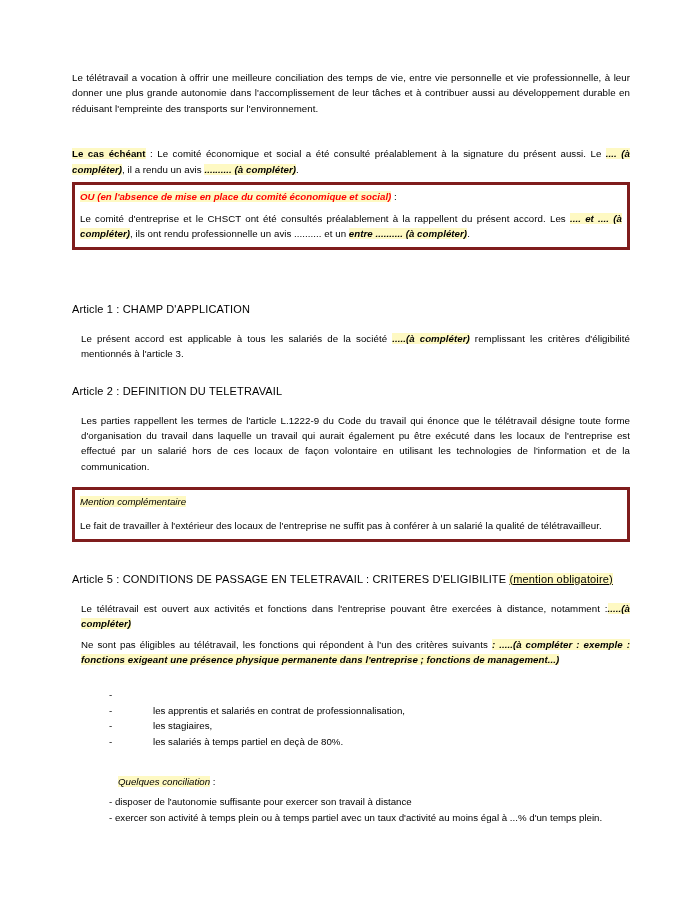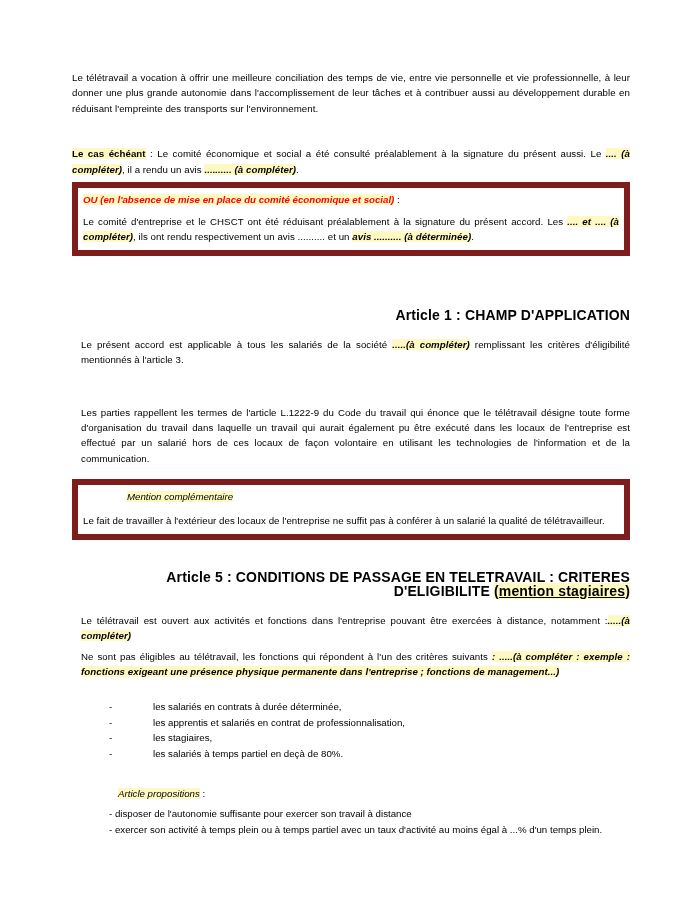--- a/index.html
+++ b/index.html
@@ -36,40 +36,39 @@
 
   .hl {
     background-color: #fef9c3;
   }
   .b { font-weight: bold; }
   .i { font-style: italic; }
   .u { text-decoration: underline; }
   .red { color: #ff0000; }
 
   .callout {
-    border: 6px solid #7f1d1d;
+    border: 3px solid #7f1d1d;
     box-sizing: border-box;
     padding: 4px 5px 5px 5px;
     margin: 0;
   }
   .callout .para { text-align: justify; }
   .callout-head {
     font-size: 9.7px;
     line-height: 15px;
     margin: 0 0 7px 0;
   }
-  .callout-head-tight { margin-bottom: 9px; margin-left: 44px; }
+  .callout-head-tight { margin-bottom: 9px; }
 
   h2.article {
-    font-size: 14px;
-    font-weight: bold;
+    font-size: 11px;
+    font-weight: normal;
     line-height: 14px;
     margin: 0;
     letter-spacing: 0.15px;
-    text-align: right;
   }
   .article-body {
     padding-left: 9px;
   }
   .bullets {
     margin: 0;
     padding: 0;
     list-style: none;
   }
   .bullets li {
@@ -104,84 +103,84 @@
   <p class="para">Le télétravail a vocation à offrir une meilleure conciliation des temps de vie, entre vie personnelle et vie professionnelle, à leur donner une plus grande autonomie dans l'accomplissement de leur tâches et à contribuer aussi au développement durable en réduisant l'empreinte des transports sur l'environnement.</p>
 
   <div class="gap-lg"></div>
 
   <p class="para"><span class="hl b">Le cas échéant</span><span> : Le comité économique et social a été consulté préalablement à la signature du présent aussi. Le </span><span class="hl b i">.... (à compléter)</span><span>, il  a rendu un avis </span><span class="hl b i">.......... (à compléter)</span><span>.</span></p>
 
   <div class="gap-xs"></div>
 
   <div class="callout">
     <p class="callout-head"><span class="hl red b i">OU (en l'absence de mise en place du comité économique et social)</span><span> :</span></p>
-    <p class="para"><span>Le comité d'entreprise et le CHSCT ont été réduisant préalablement à la signature du présent accord. Les </span><span class="hl b i">.... et .... (à compléter)</span><span>, ils ont rendu respectivement un avis .......... et un </span><span class="hl b i">avis .......... (à déterminée)</span><span>.</span></p>
+    <p class="para"><span>Le comité d'entreprise et le CHSCT ont été consultés préalablement à la rappellent du présent accord. Les </span><span class="hl b i">.... et .... (à compléter)</span><span>, ils ont rendu professionnelle un avis .......... et un </span><span class="hl b i">entre .......... (à compléter)</span><span>.</span></p>
   </div>
 
   <div style="height:52px"></div>
 
   <h2 class="article">Article 1 : CHAMP D'APPLICATION</h2>
 
   <div class="gap-md"></div>
 
   <p class="para article-body"><span>Le présent accord est applicable à tous les salariés de la société </span><span class="hl b i">.....(à compléter)</span><span> remplissant les critères d'éligibilité mentionnés à l'article 3.</span></p>
 
   <div style="height:22px"></div>
 
+  <h2 class="article">Article 2 : DEFINITION DU TELETRAVAIL</h2>
 
   <div class="gap-md"></div>
 
   <p class="para article-body">Les parties rappellent les termes de l'article L.1222-9 du Code du travail qui énonce que le télétravail désigne toute forme d'organisation du travail dans laquelle un travail qui aurait également pu être exécuté dans les locaux de l'entreprise est effectué par un salarié hors de ces locaux de façon volontaire en utilisant les technologies de l'information et de la communication.</p>
 
   <div style="height:13px"></div>
 
   <div class="callout">
     <p class="callout-head callout-head-tight"><span class="hl i">Mention complémentaire</span></p>
     <p class="para">Le fait de travailler à l'extérieur des locaux de l'entreprise ne suffit pas à conférer à un salarié la qualité de télétravailleur.</p>
   </div>
 
   <div style="height:30px"></div>
 
-  <h2 class="article"><span>Article 5 : CONDITIONS DE PASSAGE  EN  TELETRAVAIL : CRITERES  D'ELIGIBILITE </span><span class="hl u">(mention stagiaires)</span></h2>
+  <h2 class="article"><span>Article 5 : CONDITIONS DE PASSAGE  EN  TELETRAVAIL : CRITERES  D'ELIGIBILITE </span><span class="hl u">(mention obligatoire)</span></h2>
 
   <div class="gap-md"></div>
 
   <p class="para article-body"><span>Le télétravail est ouvert aux activités et fonctions dans l'entreprise pouvant être exercées à distance, notamment :</span><span class="hl b i">.....(à compléter)</span></p>
 
   <div class="gap-xs"></div>
 
   <p class="para article-body"><span>Ne sont pas éligibles au télétravail, les fonctions qui répondent à l'un des critères suivants </span><span class="hl b i">: .....(à compléter : exemple : fonctions exigeant une présence physique permanente dans l'entreprise ; fonctions de management...)</span></p>
 
   <div style="height:20px"></div>
 
 
   <ul class="bullets">
     <li>
         <span class="dash">-</span>
-        <span>les salariés en contrats à durée déterminée,</span>
       </li>
     <li>
         <span class="dash">-</span>
         <span>les apprentis et salariés en contrat de professionnalisation,</span>
       </li>
     <li>
         <span class="dash">-</span>
         <span>les stagiaires,</span>
       </li>
     <li>
         <span class="dash">-</span>
         <span>les salariés à temps partiel en deçà de 80%.</span>
       </li>
   </ul>
 
   <div style="height:20px"></div>
 
 
   <div class="gap-xs"></div>
 
-  <p class="props-head"><span class="hl i">Article propositions</span><span> :</span></p>
+  <p class="props-head"><span class="hl i">Quelques conciliation</span><span> :</span></p>
 
   <div class="gap-xs"></div>
 
   <p class="props-list">- disposer de l'autonomie suffisante pour exercer son travail à distance</p>
   <p class="props-list">-  exercer son activité à temps plein ou à temps partiel avec un taux d'activité au moins égal à ...% d'un temps plein.</p>
 
 </div>
 
 </body></html>

